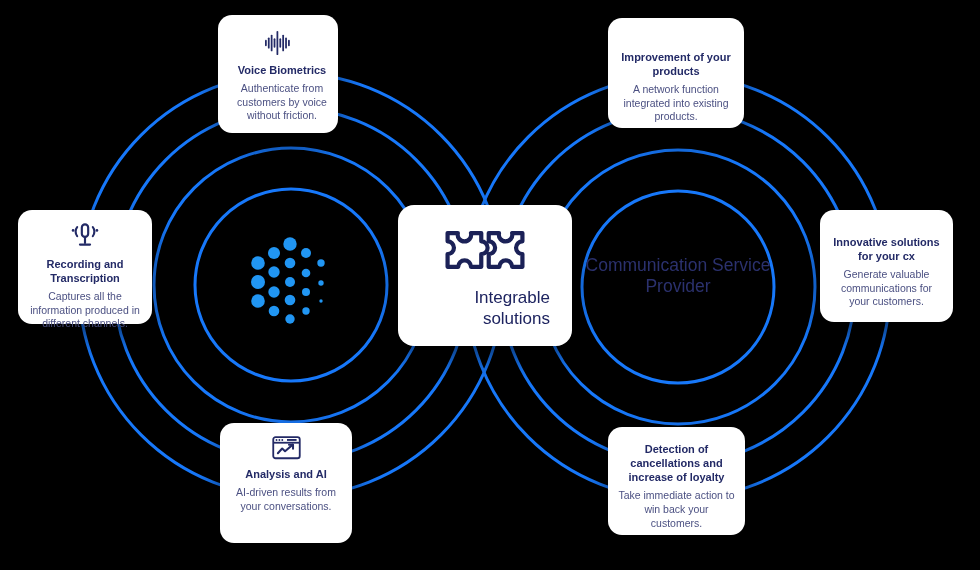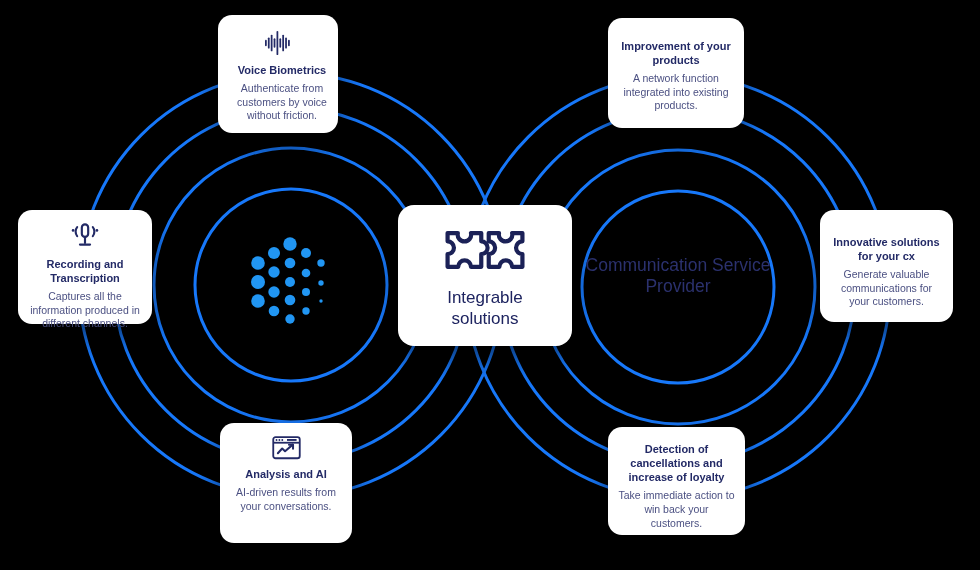--- a/index.html
+++ b/index.html
@@ -76,21 +76,21 @@
 
   <div class="card" id="card-center">
     <div class="icon">
       <svg width="104" height="58" viewBox="0 0 96 62">
         <g fill="none" stroke="#1b2157" stroke-width="4.5" stroke-linejoin="round" stroke-linecap="round">
           <path d="M 8,14 L 19,14 A 7.2,7.2 0 1 0 33,14 L 44,14 L 44,22.8 A 6.8,6.8 0 1 1 44,36.4 L 44,50 L 33,50 A 6.8,6.8 0 1 0 19.4,50 L 8,50 L 8,36.4 A 6.8,6.8 0 1 0 8,22.8 Z"></path>
           <path d="M 52,14 L 63,14 A 7.2,7.2 0 1 0 77,14 L 88,14 L 88,22.8 A 6.8,6.8 0 1 0 88,36.4 L 88,50 L 77,50 A 6.8,6.8 0 1 0 63.4,50 L 52,50 L 52,36.4 A 6.8,6.8 0 1 0 52,22.8 Z"></path>
         </g>
       </svg>
     </div>
-    <div class="center-title" style="width:130px;margin-left:auto;margin-right:auto;">Integrable solutions</div>
+    <div class="center-title" style="width:130px;margin-left:auto;margin-right:auto;text-align:right;">Integrable solutions</div>
   </div>
 
   <div class="card" id="card-voice">
     <div class="icon">
       <svg width="28" height="26" viewBox="0 0 30 28">
         <g fill="#232a66">
           <rect x="1" y="10.5" width="1.9" height="7" rx="0.95"></rect>
           <rect x="4.1" y="8" width="1.9" height="12" rx="0.95"></rect>
           <rect x="7.2" y="5" width="1.9" height="18" rx="0.95"></rect>
           <rect x="10.3" y="9" width="1.9" height="10" rx="0.95"></rect>
@@ -139,21 +139,21 @@
         </g>
         <circle cx="5.2" cy="9" r="1.4" fill="#232a66"></circle>
         <circle cx="30.8" cy="9" r="1.4" fill="#232a66"></circle>
       </svg>
     </div>
     <div class="title" style="width:108px;">Recording and Transcription</div>
     <div class="body" style="width:114px;">Captures all the information produced in different channels.</div>
   </div>
 
   <div class="card" id="card-improvement">
-    <div class="title" style="width:120px;">Improvement of your products</div>
+    <div class="title" style="width:120px;margin-top:11px;">Improvement of your products</div>
     <div class="body" style="width:118px;">A network function integrated into existing products.</div>
   </div>
 
   <div class="card" id="card-detection">
     <div class="title" style="width:118px;">Detection of cancellations and increase of loyalty</div>
     <div class="body" style="width:118px;">Take immediate action to win back your customers.</div>
   </div>
 
   <div class="card" id="card-innovative">
     <div class="title" style="width:112px;">Innovative solutions for your cx</div>

